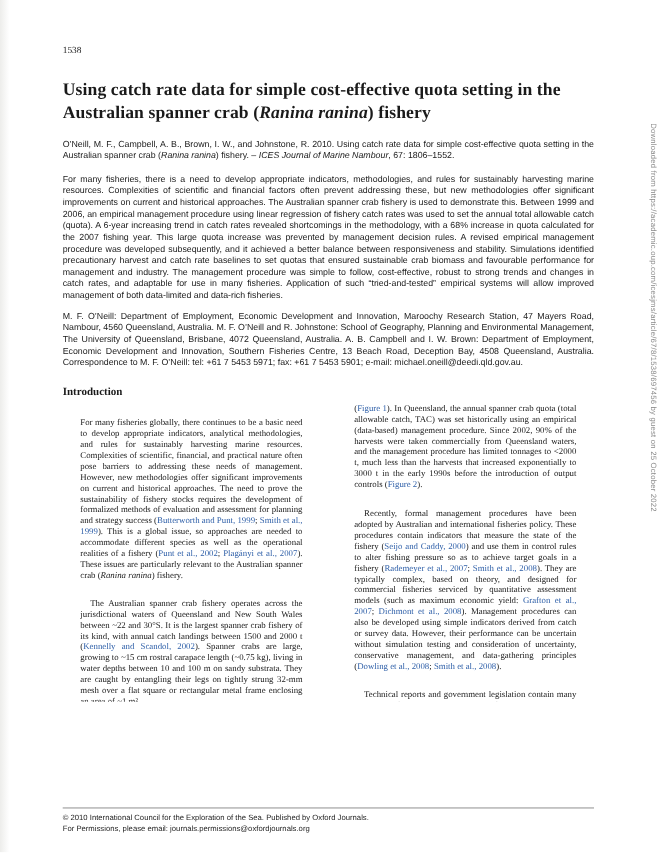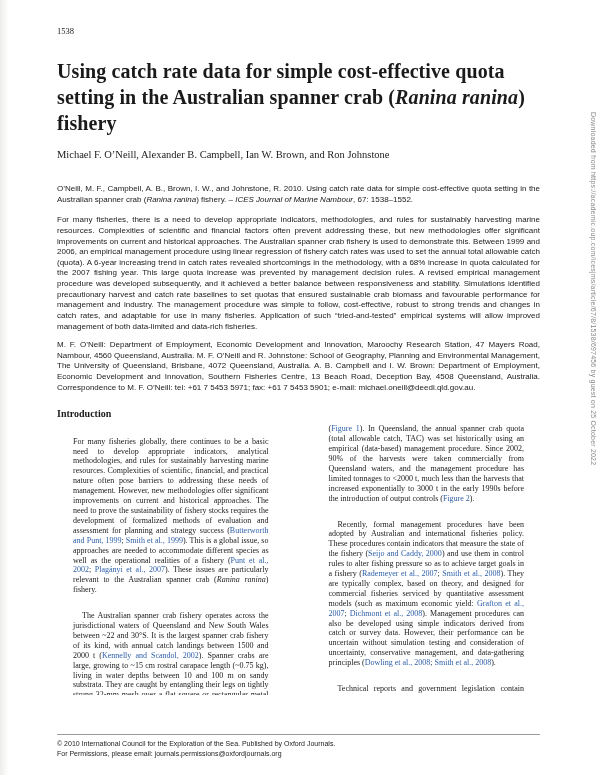--- a/index.html
+++ b/index.html
@@ -1,35 +1,35 @@
 <!DOCTYPE html>
 <html><head>
 <meta charset="utf-8">
 <style>
   * { margin:0; padding:0; box-sizing:border-box; }
   html,body { width:600px; height:775px; background:#ffffff; }
   body { font-family:"Liberation Serif", serif; color:#1a1a1a; }
   .page {
     position:relative; width:600px; height:775px; background:#fff; overflow:hidden;
-    padding:26px 60px 0 57px;
+    padding:40px 60px 0 57px;
   }
   .page::before {
     content:""; position:absolute; left:0; top:0; width:10px; height:100%;
     background:linear-gradient(to right,#ededeb,#ffffff 85%); pointer-events:none;
   }
   .page-number { font-size:8.5px; margin-bottom:22px; }
-  .title { font-size:20px; font-weight:bold; line-height:1.3; letter-spacing:.1px; margin-bottom:13px; max-width:486px; }
+  .title { font-size:16px; font-weight:bold; line-height:1.3; letter-spacing:.1px; margin-bottom:13px; max-width:486px; }
   .authors { font-size:10.5px; margin-bottom:24px; }
   .meta { font-family:"Liberation Sans", sans-serif; font-size:8px; line-height:1.33; text-align:justify; }
   .citation { margin-bottom:10px; }
   .abstract { margin-bottom:8px; }
   .keywords { margin-bottom:7px; }
   .received { margin-bottom:7px; text-align:left; }
   .affiliation { margin-bottom:15px; }
-  .columns { display:flex; gap:28px; height:287px; overflow:hidden; }
+  .columns { display:flex; gap:15px; height:287px; overflow:hidden; }
   .col { flex:1 1 0; font-size:8px; line-height:1.24; text-align:justify; }
   .section-heading { font-size:10px; font-weight:bold; margin-bottom:5px; }
   .body-p { margin:16px; }
   .body-p.indent { text-indent:9px; }
   .link { color:#2e5fa8; }
   .i { font-style:italic; }
   .b { font-weight:bold; }
   .footer {
     position:absolute; left:57px; right:60px; bottom:16px;
     font-family:"Liberation Sans", sans-serif; font-size:7px; line-height:1.45; color:#222;
@@ -43,23 +43,22 @@
 </style>
 </head>
 <body>
 
 <div class="page">
 
   <div class="page-number">1538</div>
 
   <h1 class="title"><span>Using catch rate data for simple cost-effective quota setting in the Australian spanner crab (</span><span class="i">Ranina ranina</span><span>) fishery</span></h1>
 
-  <div class="authors">Michael F. O’Neill, Alexander B. Campbell, Ian W. Brown, and Ron Johnstone</div>
 
-  <p class="meta citation"><span>O’Neill, M. F., Campbell, A. B., Brown, I. W., and Johnstone, R. 2010. Using catch rate data for simple cost-effective quota setting in the Australian spanner crab (</span><span class="i">Ranina ranina</span><span>) fishery. – </span><span class="i">ICES Journal of Marine Nambour</span><span>, 67: 1538–1552.</span></p>
+  <p class="meta citation"><span>O’Neill, M. F., Campbell, A. B., Brown, I. W., and Johnstone, R. 2010. Using catch rate data for simple cost-effective quota setting in the Australian spanner crab (</span><span class="i">Ranina ranina</span><span>) fishery. – </span><span class="i">ICES Journal of Marine Nambour</span><span>, 67: 1806–1552.</span></p>
 
   <p class="meta abstract">For many fisheries, there is a need to develop appropriate indicators, methodologies, and rules for sustainably harvesting marine resources. Complexities of scientific and financial factors often prevent addressing these, but new methodologies offer significant improvements on current and historical approaches. The Australian spanner crab fishery is used to demonstrate this. Between 1999 and 2006, an empirical management procedure using linear regression of fishery catch rates was used to set the annual total allowable catch (quota). A 6-year increasing trend in catch rates revealed shortcomings in the methodology, with a 68% increase in quota calculated for the 2007 fishing year. This large quota increase was prevented by management decision rules. A revised empirical management procedure was developed subsequently, and it achieved a better balance between responsiveness and stability. Simulations identified precautionary harvest and catch rate baselines to set quotas that ensured sustainable crab biomass and favourable performance for management and industry. The management procedure was simple to follow, cost-effective, robust to strong trends and changes in catch rates, and adaptable for use in many fisheries. Application of such “tried-and-tested” empirical systems will allow improved management of both data-limited and data-rich fisheries.</p>
 
 
 
   <p class="meta affiliation">M. F. O’Neill: Department of Employment, Economic Development and Innovation, Maroochy Research Station, 47 Mayers Road, Nambour, 4560 Queensland, Australia. M. F. O’Neill and R. Johnstone: School of Geography, Planning and Environmental Management, The University of Queensland, Brisbane, 4072 Queensland, Australia. A. B. Campbell and I. W. Brown: Department of Employment, Economic Development and Innovation, Southern Fisheries Centre, 13 Beach Road, Deception Bay, 4508 Queensland, Australia. Correspondence to M. F. O’Neill: tel: +61 7 5453 5971; fax: +61 7 5453 5901; e-mail: michael.oneill@deedi.qld.gov.au.</p>
 
   <div class="columns">
     <div class="col">
       <h2 class="section-heading">Introduction</h2>

